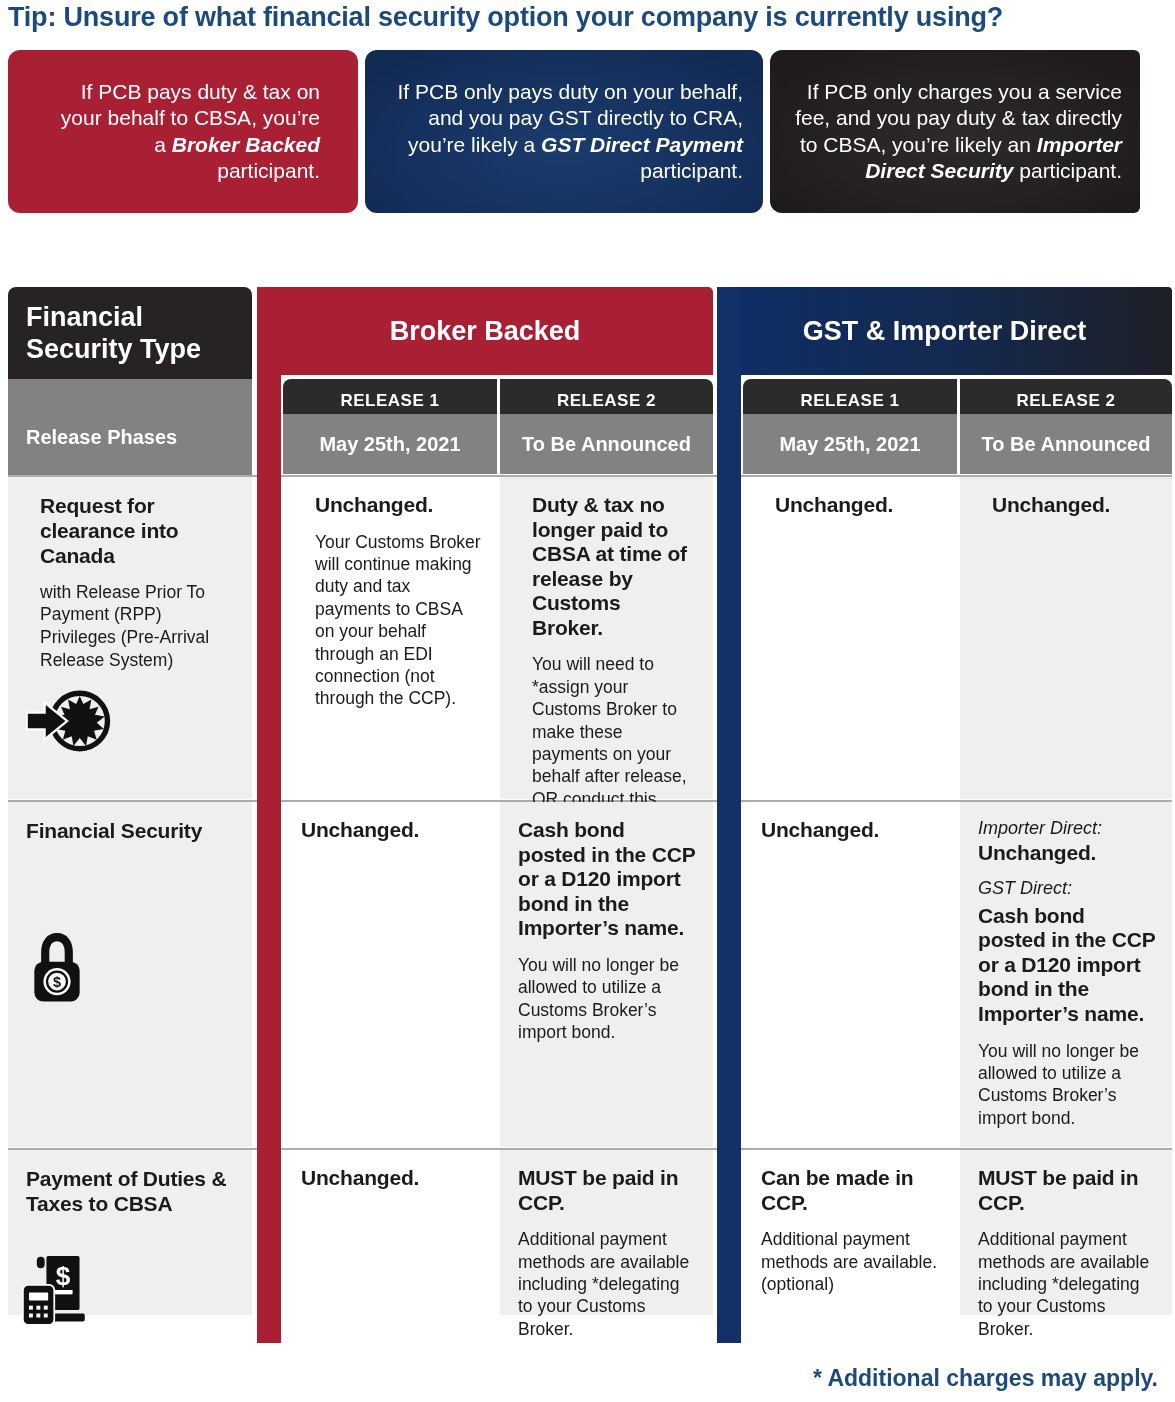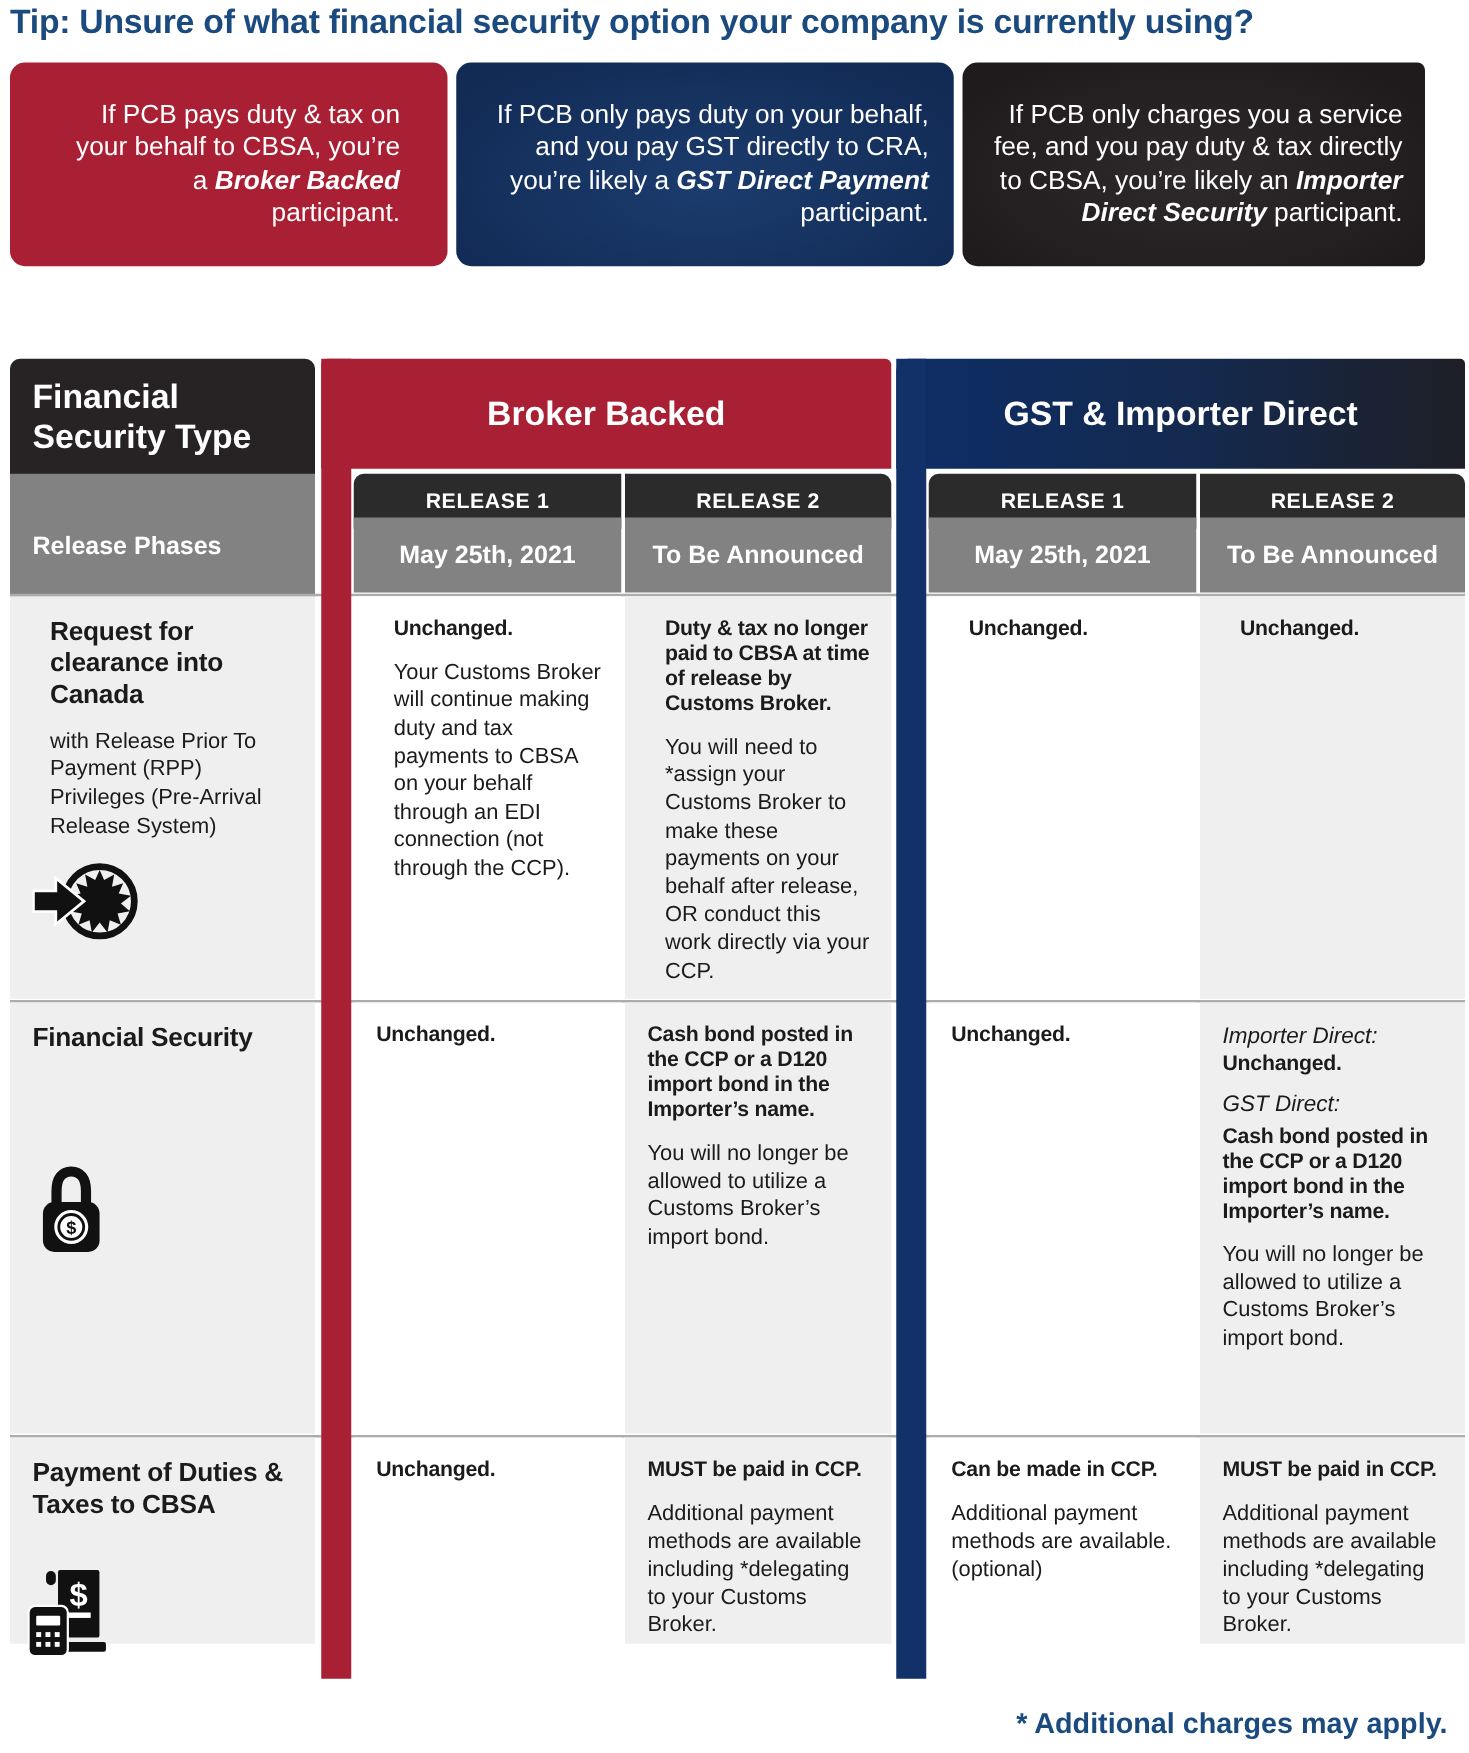--- a/index.html
+++ b/index.html
@@ -64,21 +64,21 @@
   
   .cell{position:absolute;box-sizing:border-box;padding:16px 16px 10px 18px;z-index:2;}
   .col-left{left:8px;width:244px;background:#F0EFEF;}
   .col-bb1{left:283px;width:214px;background:#fff;}
   .col-bb2{left:500px;width:213px;background:#F0EFEF;}
   .col-gst1{left:743px;width:214px;background:#fff;}
   .col-gst2{left:960px;width:212px;background:#F0EFEF;}
   .row1{top:477px;height:322px;padding-left:32px;}
   .row2{top:802px;height:345px;}
   .row3{top:1150px;height:165px;}
-  .lead{font-size:17px;font-weight:700;line-height:1.17;letter-spacing:-0.2px;margin:0 0 13px;}
+  .lead{font-size:21px;font-weight:700;line-height:1.17;letter-spacing:-0.2px;margin:0 0 13px;}
   .bodytxt{font-size:17.5px;line-height:1.28;margin:0 0 12px;}
   .ital{font-size:18px;font-style:italic;line-height:1.2;margin:0 0 1px;}
   .tight{margin-bottom:13px;}
   .rowtitle{font-size:21px;font-weight:700;line-height:1.2;margin:0 0 12px;letter-spacing:-0.2px;}
   .rowsub{font-size:17.5px;line-height:1.3;margin:0;}
   .divider{position:absolute;left:8px;width:1164px;height:2px;background:#ACACAC;z-index:1;}
   .icon-wrap{position:absolute;}
   
   .footnote{
     position:absolute;right:5px;top:1353px;margin:12px;white-space:nowrap;

